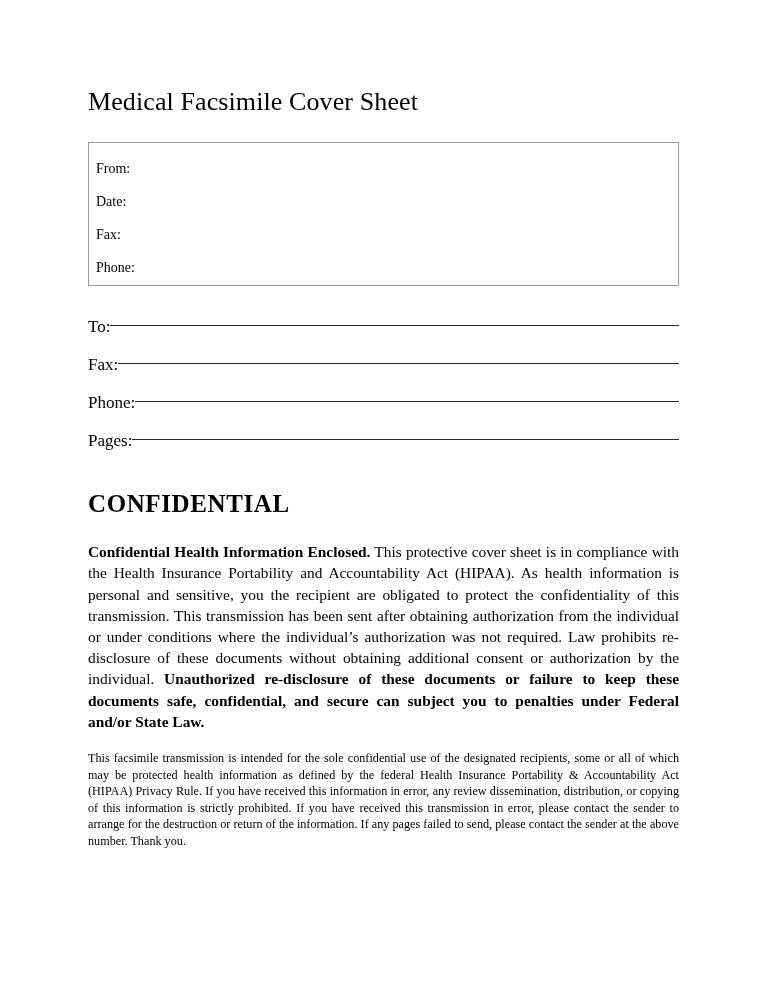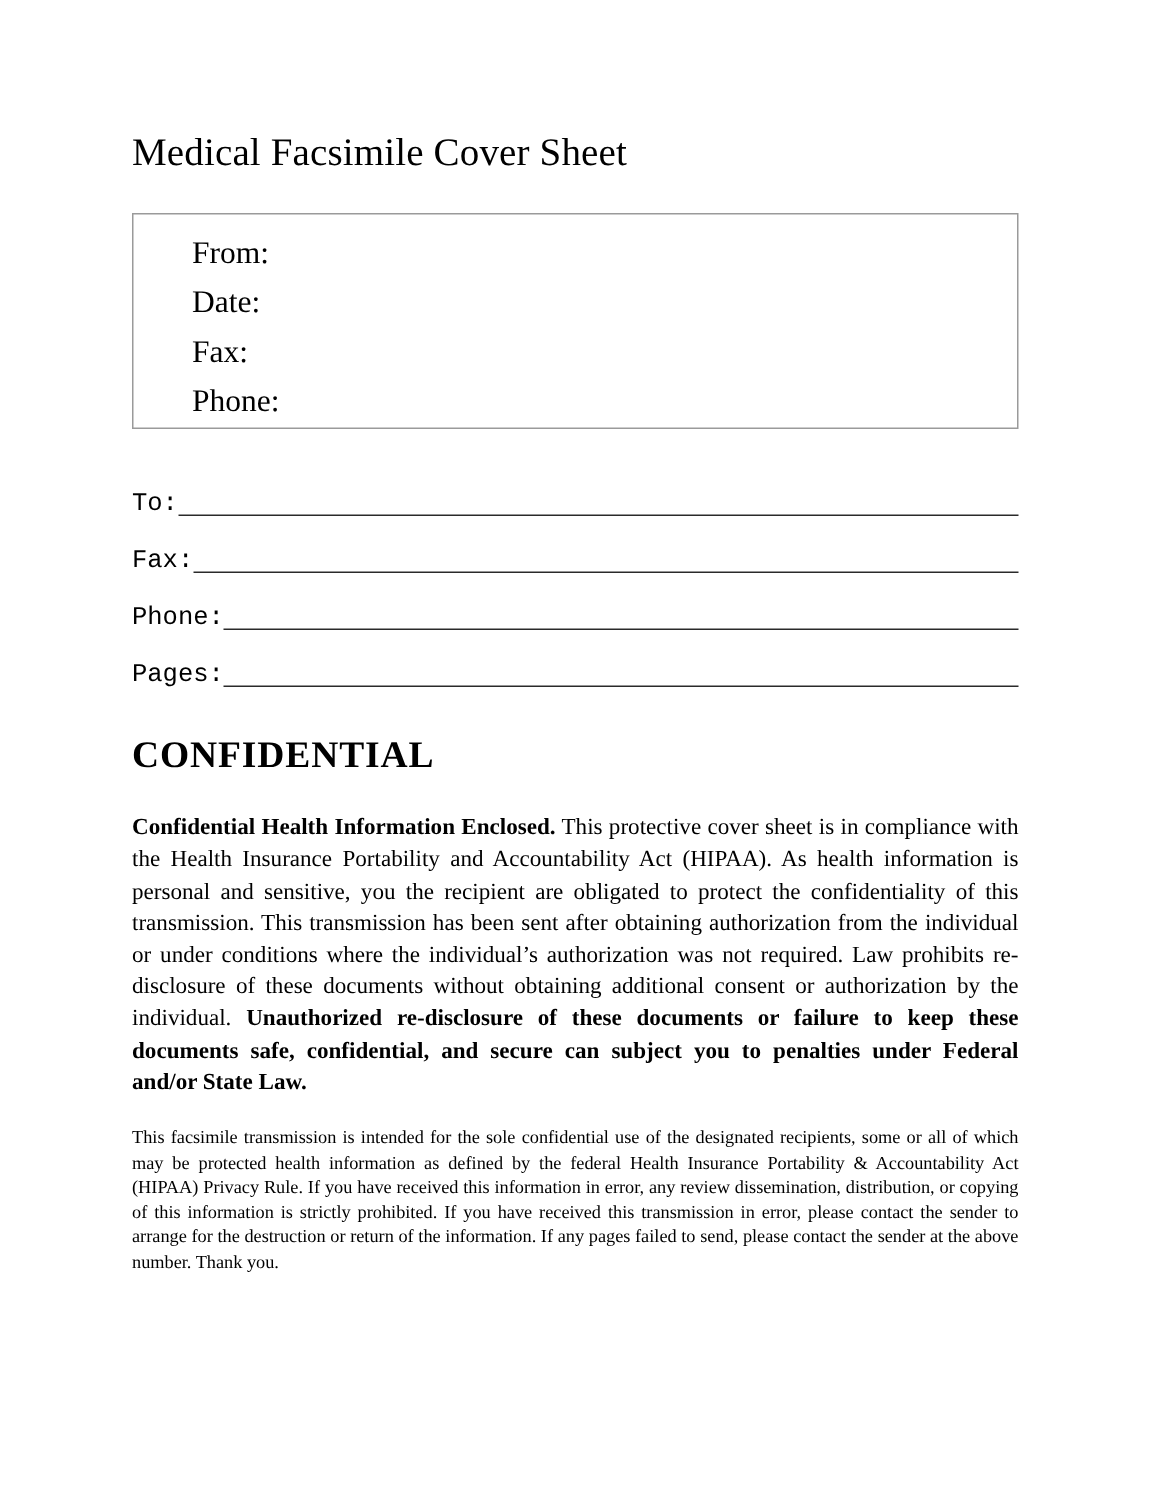--- a/index.html
+++ b/index.html
@@ -41,38 +41,36 @@
   
   .sender-box {
     margin-top: 25px;
     border: 1px solid #9a9a9a;
     box-sizing: border-box;
     width: 591px;
     padding: 6px 0 4px 7px;
     background: #ffffff;
   }
   .sender-row {
-    font-size: 21px;
+    font-size: 14px;
     line-height: 39.6px;
     height: 33px;
     white-space: nowrap;
-    margin-left: 32px;
   }
 
   
   .fields {
     margin-top: 22px;
   }
   .field-row {
     display: flex;
-    align-items: flex-end;
+    align-items: center;
     font-size: 17px;
     height: 38px;
     width: 591px;
-    font-family: Liberation Mono, monospace;
   }
   .field-label {
     white-space: nowrap;
     flex: 0 0 auto;
   }
   .field-rule {
     flex: 1 1 auto;
     border-bottom: 1.6px solid #2a2a2a;
     height: 1px;
     position: relative;

